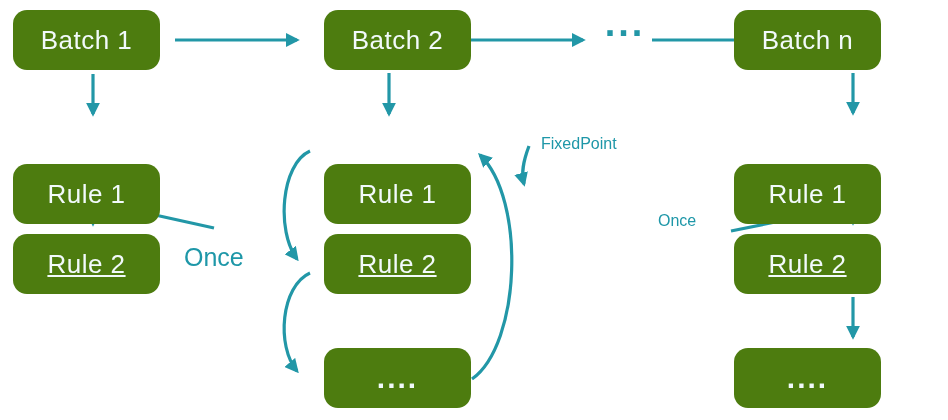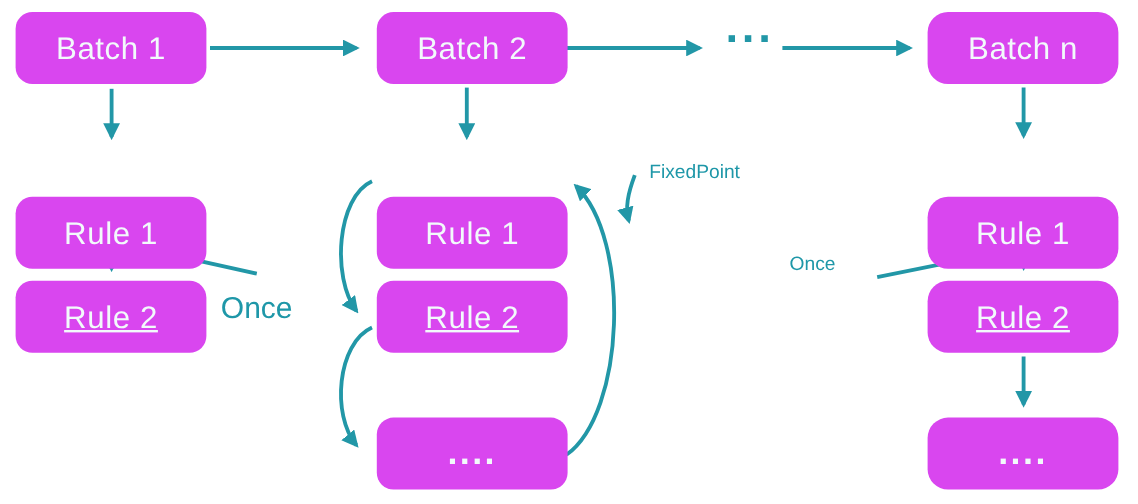--- a/index.html
+++ b/index.html
@@ -6,33 +6,33 @@
   .stage{
     position:relative;
     width:948px;height:420px;
     background:#ffffff;
     overflow:hidden;
     font-family:"Liberation Sans","DejaVu Sans",sans-serif;
   }
   .arrows{position:absolute;left:0;top:0;width:948px;height:420px;}
   .node{
     position:absolute;
-    width:159px;height:60px;
-    background:#d946ef;
+    width:147px;height:60px;
+    background:#4d7c0f;
     border-radius:14px;
     color:#f2fafb;
     font-size:26px;
     display:flex;align-items:center;justify-content:center;
     letter-spacing:0.5px;
     user-select:none;
   }
   .node.dots{font-size:30px;font-weight:bold;letter-spacing:2px;}
   .col1{left:13px;}
-  .col2{left:314px;text-align:center;}
-  .col3{left:773px;border-radius:17px;}
+  .col2{left:324px;text-align:center;}
+  .col3{left:734px;}
   .row1{top:10px;}
   .row2{top:124px;margin-top:40px;}
   .row3{top:234px;text-decoration:underline;}
   .row4{top:348px;}
   .hdots{
     position:absolute;left:600px;top:6px;
     width:50px;height:40px;
     color:#2297a7;
     font-size:38px;font-weight:bold;letter-spacing:3px;
     line-height:34px;

